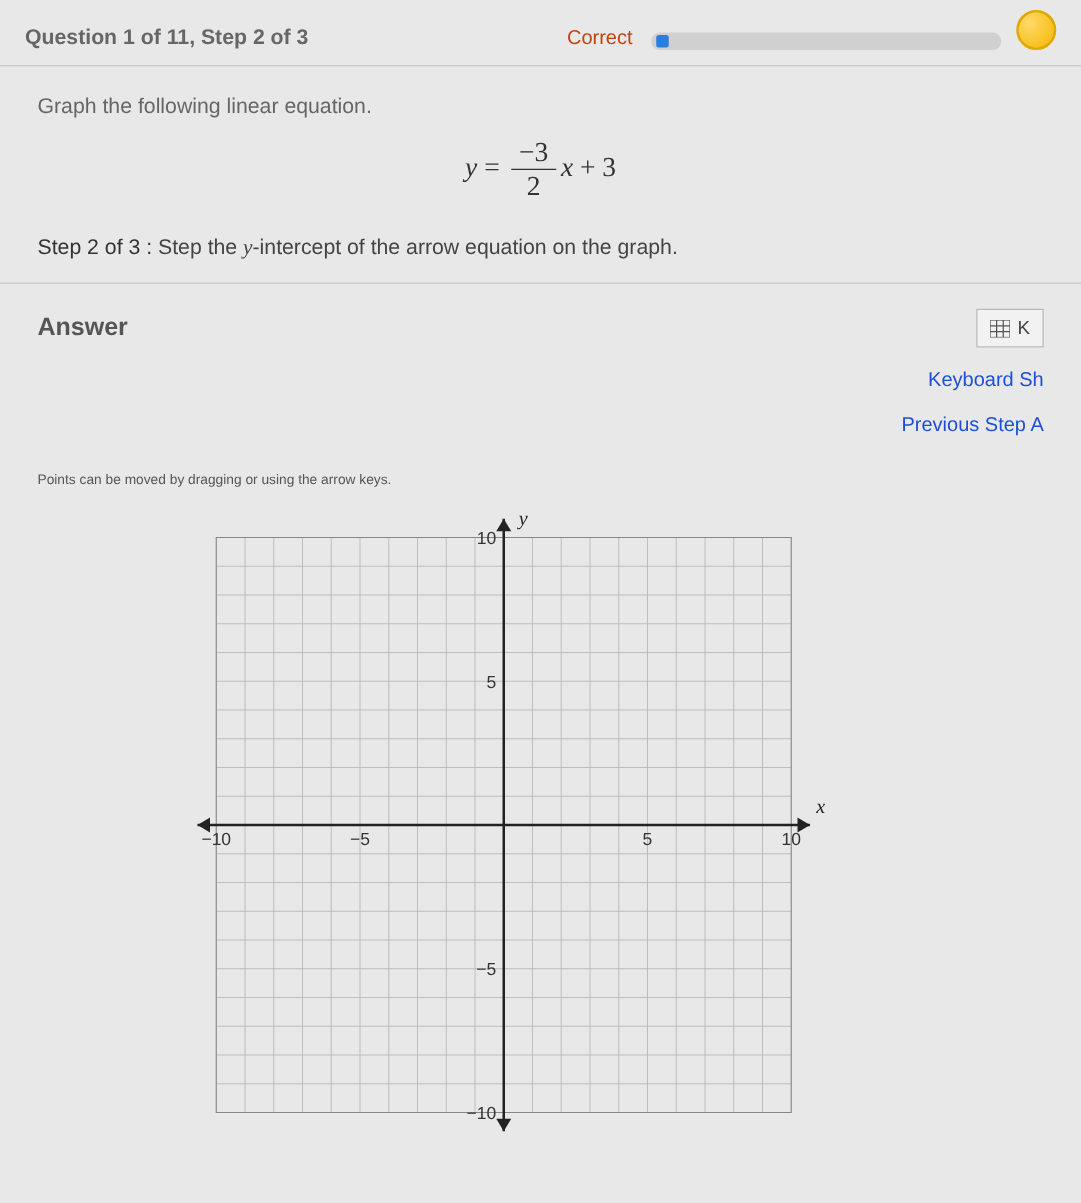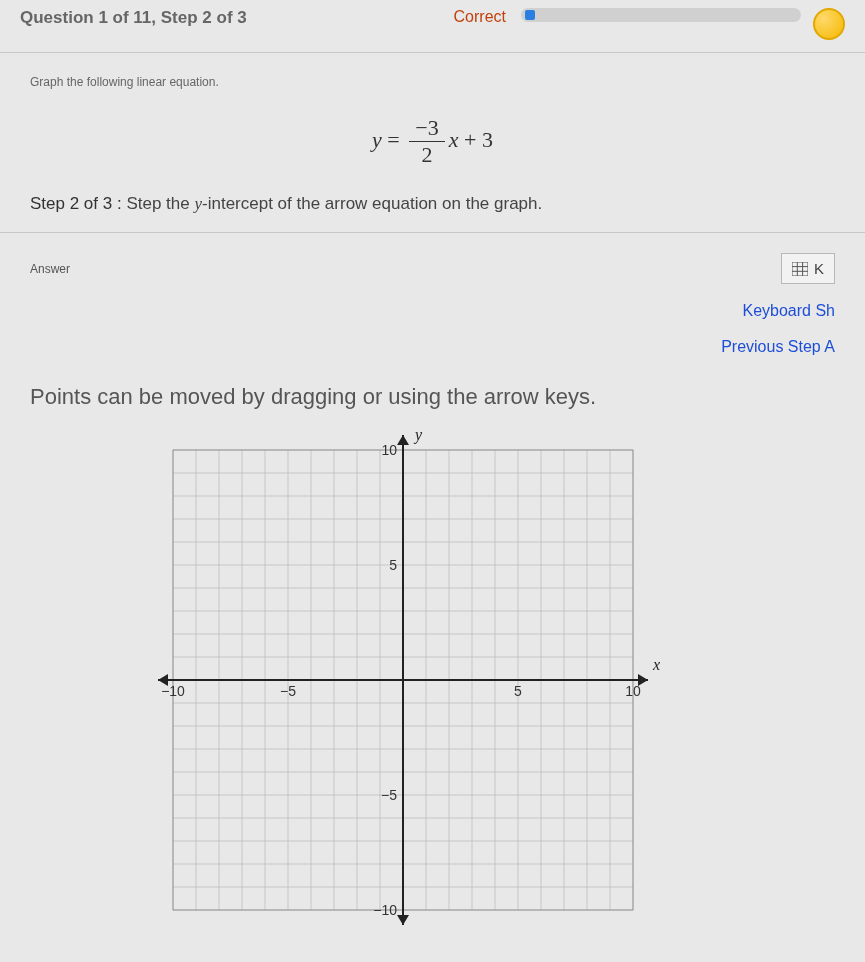--- a/index.html
+++ b/index.html
@@ -6,21 +6,21 @@
     body {
       font-family: -apple-system, BlinkMacSystemFont, 'Segoe UI', Arial, sans-serif;
       background: #e8e8e8;
       color: #4a4a4a;
       width: 865px;
       height: 962px;
       overflow: hidden;
     }
     .header {
       display: flex;
-      align-items: flex-start;
+      align-items: flex-end;
       padding: 8px 20px 12px 20px;
       border-bottom: 1px solid #c8c8c8;
     }
     .question-label {
       font-size: 17px;
       font-weight: 600;
       color: #666;
       flex: 1;
     }
     .correct-label {
@@ -50,23 +50,23 @@
       border-radius: 50%;
       background: radial-gradient(circle at 30% 30%, #ffd96b, #f5b800);
       margin-left: 12px;
       border: 2px solid #e0a800;
     }
     .content {
       padding: 22px 30px 18px 30px;
       border-bottom: 1px solid #c8c8c8;
     }
     .instruction {
-      font-size: 12px;
+      font-size: 17px;
       color: #666;
-      margin-bottom: 28px;
+      margin-bottom: 16px;
     }
     .equation {
       text-align: center;
       font-family: 'Times New Roman', serif;
       font-size: 22px;
       font-style: italic;
       color: #333;
       margin-bottom: 28px;
     }
     .equation .frac {
@@ -87,22 +87,22 @@
     .answer-section {
       padding: 20px 30px 10px 30px;
       position: relative;
     }
     .answer-row {
       display: flex;
       align-items: center;
       justify-content: space-between;
     }
     .answer-label {
-      font-size: 12px;
-      font-weight: 400;
+      font-size: 20px;
+      font-weight: 700;
       color: #555;
     }
     .key-btn {
       border: 1px solid #b8b8b8;
       background: #f2f2f2;
       padding: 6px 10px;
       font-size: 15px;
       color: #444;
       cursor: pointer;
       display: flex;
@@ -113,21 +113,21 @@
       text-align: right;
       margin-top: 12px;
     }
     .link {
       font-size: 16px;
       color: #1d4ed8;
       margin-top: 18px;
       display: block;
     }
     .points-note {
-      font-size: 22px;
+      font-size: 11px;
       color: #555;
       margin: 28px 0 10px 0;
     }
     .graph-wrap {
       display: flex;
       justify-content: center;
       padding-right: 60px;
     }
     svg.graph { display: block; }
     .grid-line { stroke: #b8b8b8; stroke-width: 0.7; }

